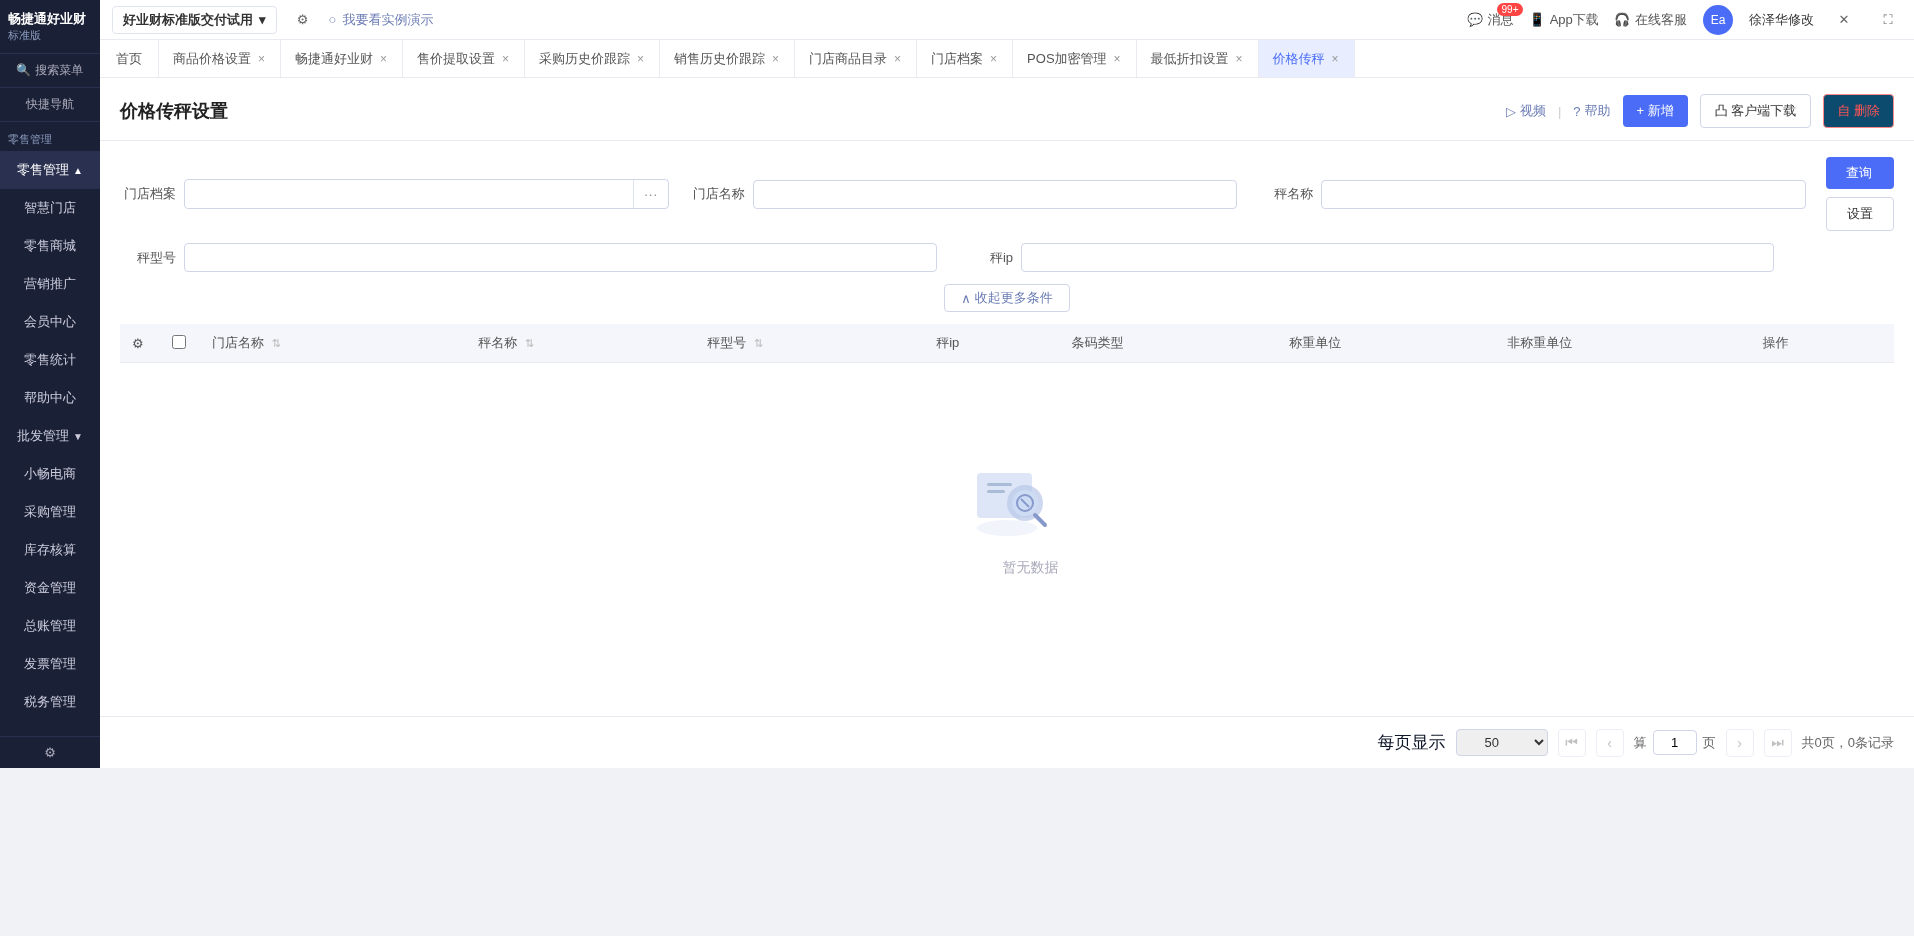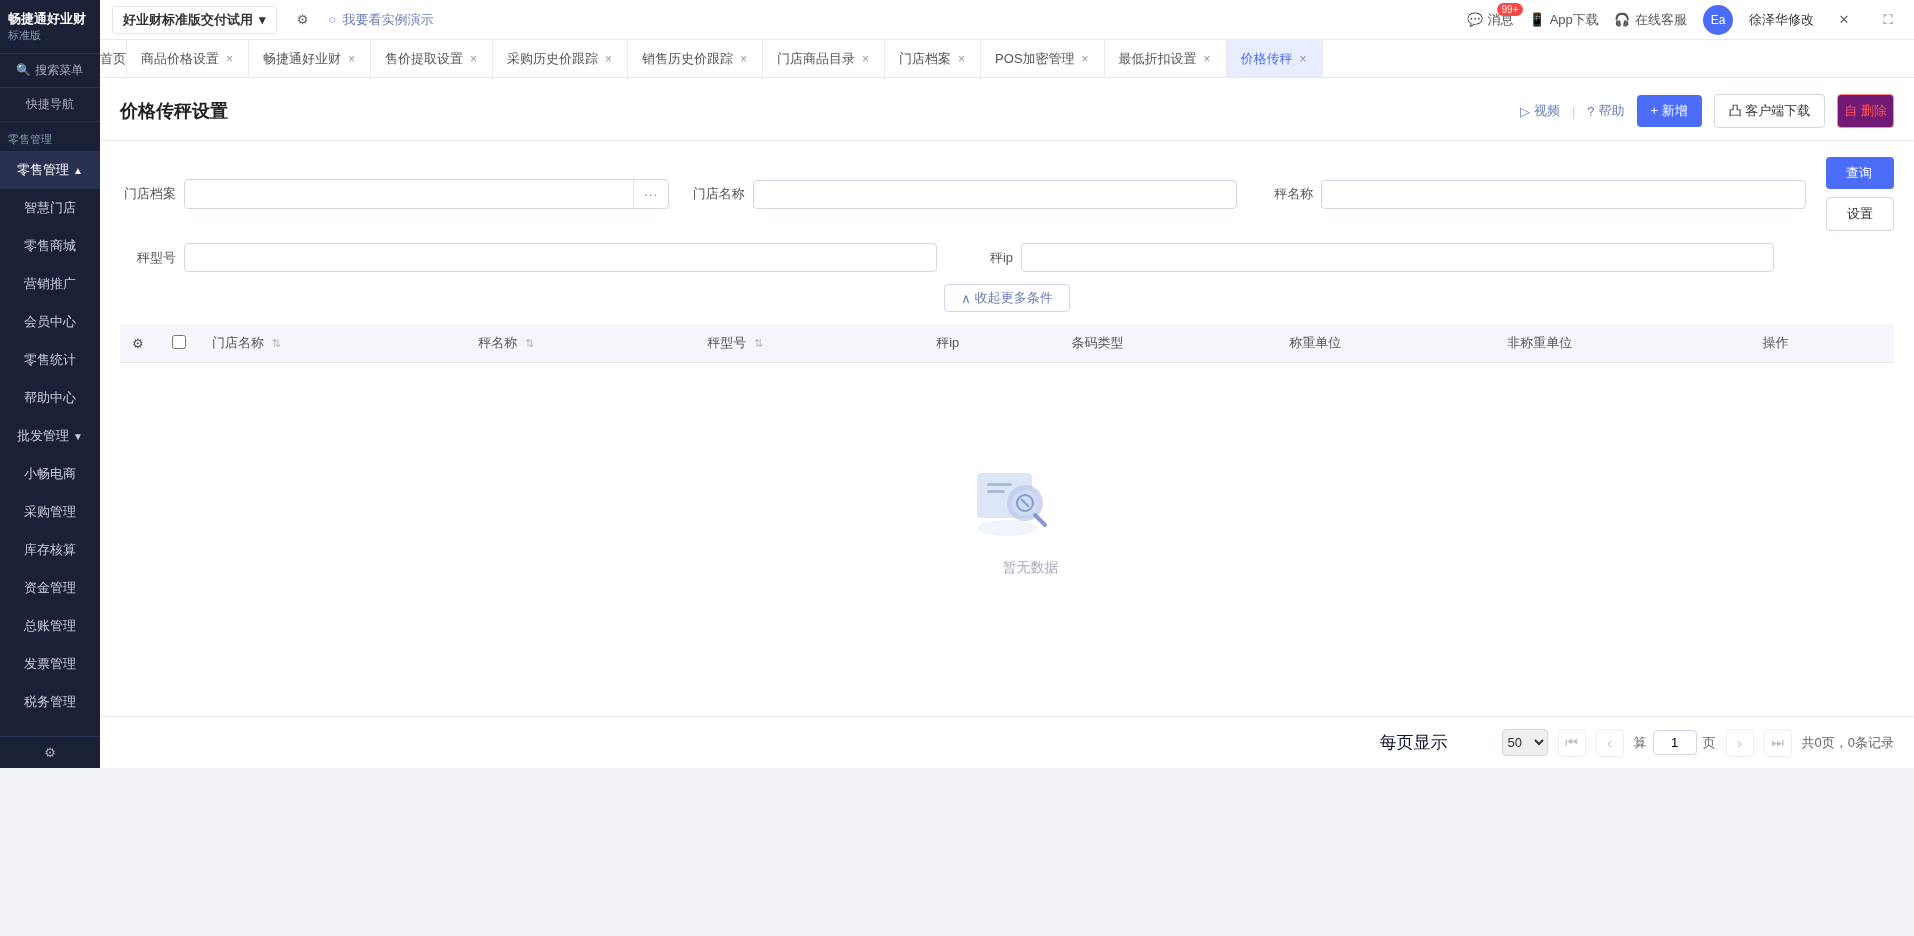--- a/index.html
+++ b/index.html
@@ -35,31 +35,31 @@
     .badge { background: #ff4444; color: #fff; font-size: 10px; border-radius: 10px; padding: 1px 5px; position: absolute; top: -8px; right: -10px; }
     .topbar-close-btn { width: 28px; height: 28px; display: flex; align-items: center; justify-content: center; cursor: pointer; color: #666; }
     .topbar-max-btn { width: 28px; height: 28px; display: flex; align-items: center; justify-content: center; cursor: pointer; color: #666; }
 
     
     .tabbar { height: 38px; background: #fff; border-bottom: 1px solid #e8eaf0; display: flex; align-items: center; padding-left: 0; overflow-x: auto; flex-shrink: 0; white-space: nowrap; }
     .tabbar::-webkit-scrollbar { height: 3px; }
     .tab-item { display: inline-flex; align-items: center; gap: 6px; padding: 0 14px; height: 38px; font-size: 13px; cursor: pointer; color: #555; border-right: 1px solid #e8eaf0; flex-shrink: 0; }
     .tab-item.active { background: #e8eeff; color: #4a6cf7; font-weight: 400; }
     .tab-item .tab-close { font-size: 12px; color: #999; border-radius: 50%; padding: 1px; }
-    .tab-home { padding: 0 0; height: 38px; display: inline-flex; align-items: center; font-size: 13px; color: #555; cursor: pointer; border-right: 1px solid #e8eaf0; }
+    .tab-home { padding: 0 16px; height: 38px; display: inline-flex; align-items: center; font-size: 13px; color: #555; cursor: pointer; border-right: 1px solid #e8eaf0; }
 
     
     .page-header { padding: 16px 20px 12px; display: flex; align-items: center; justify-content: space-between; background: #fff; border-bottom: 1px solid #e8eaf0; flex-shrink: 0; }
     .page-title { font-size: 18px; font-weight: bold; color: #222; }
     .page-actions { display: flex; align-items: center; gap: 12px; }
     .page-action-link { color: #6b7cb5; font-size: 13px; cursor: pointer; display: flex; align-items: center; gap: 4px; }
     .separator { color: #ccc; }
     .btn-add { background: #4a6cf7; color: #fff; border: none; border-radius: 4px; padding: 7px 14px; font-size: 13px; cursor: pointer; display: flex; align-items: center; gap: 4px; }
     .btn-download { background: #fff; color: #333; border: 1px solid #d0d5e8; border-radius: 4px; padding: 7px 14px; font-size: 13px; cursor: pointer; display: flex; align-items: center; gap: 4px; }
-    .btn-delete { background: #701a75; color: #f55; border: 1px solid #f88; border-radius: 4px; padding: 7px 6px; font-size: 13px; cursor: pointer; display: flex; align-items: center; gap: 4px; }
+    .btn-delete { background: #0c4a6e; color: #f55; border: 1px solid #f88; border-radius: 4px; padding: 7px 13px; font-size: 13px; cursor: pointer; display: flex; align-items: center; gap: 4px; }
 
     
     .search-area { padding: 16px 20px 8px; background: #fff; flex-shrink: 0; }
     .search-row { display: flex; align-items: center; gap: 20px; margin-bottom: 12px; }
     .search-field { display: flex; align-items: center; gap: 8px; flex: 1; }
     .search-label { color: #555; font-size: 13px; white-space: nowrap; min-width: 56px; text-align: right; }
     .search-input { flex: 1; border: 1px solid #d0d5e8; border-radius: 4px; padding: 6px 10px; font-size: 13px; color: #333; outline: none; }
     .search-input-with-btn { display: flex; align-items: center; border: 1px solid #d0d5e8; border-radius: 4px; overflow: hidden; flex: 1; }
     .search-input-with-btn input { flex: 1; border: none; padding: 6px 10px; font-size: 13px; color: #333; outline: none; }
     .search-input-ellipsis { padding: 6px 10px; color: #999; cursor: pointer; border-left: 1px solid #e0e4ef; font-size: 14px; }
@@ -76,21 +76,21 @@
     .checkbox { width: 14px; height: 14px; cursor: pointer; }
 
     
     .empty-state { display: flex; flex-direction: column; align-items: center; justify-content: center; padding: 80px 20px; }
     .empty-icon { width: 100px; height: 100px; margin-bottom: 16px; }
     .empty-text { color: #aab; font-size: 14px; margin-left: 47px; }
 
     
     .pagination-bar { height: 52px; background: #fff; border-top: 1px solid #e8eaf0; display: flex; align-items: center; justify-content: flex-end; padding: 0 20px; gap: 10px; flex-shrink: 0; }
     .pagination-label { color: #0f172a; font-size: 17px; }
-    .pagination-select { border: 1px solid #d0d5e8; border-radius: 4px; padding: 4px 1px; font-size: 13px; color: #333; cursor: pointer; margin-left: 44px; }
+    .pagination-select { border: 1px solid #d0d5e8; border-radius: 4px; padding: 4px 24px; font-size: 13px; color: #333; cursor: pointer; }
     .pagination-btn { width: 28px; height: 28px; border: 1px solid #d0d5e8; border-radius: 4px; background: #fff; color: #666; font-size: 14px; cursor: pointer; display: flex; align-items: center; justify-content: center; }
     .pagination-btn:disabled { opacity: 0.4; cursor: not-allowed; }
     .pagination-page { display: flex; align-items: center; gap: 6px; color: #666; font-size: 13px; }
     .pagination-page input { width: 44px; border: 1px solid #d0d5e8; border-radius: 4px; padding: 4px 8px; font-size: 13px; text-align: center; outline: none; }
     .pagination-total { color: #666; font-size: 13px; }
 
     
     .avatar { width: 30px; height: 30px; border-radius: 50%; background: #4a6cf7; color: #fff; display: flex; align-items: center; justify-content: center; font-size: 12px; cursor: pointer; }
     .user-name { font-size: 13px; color: #333; cursor: pointer; }
   </style>

